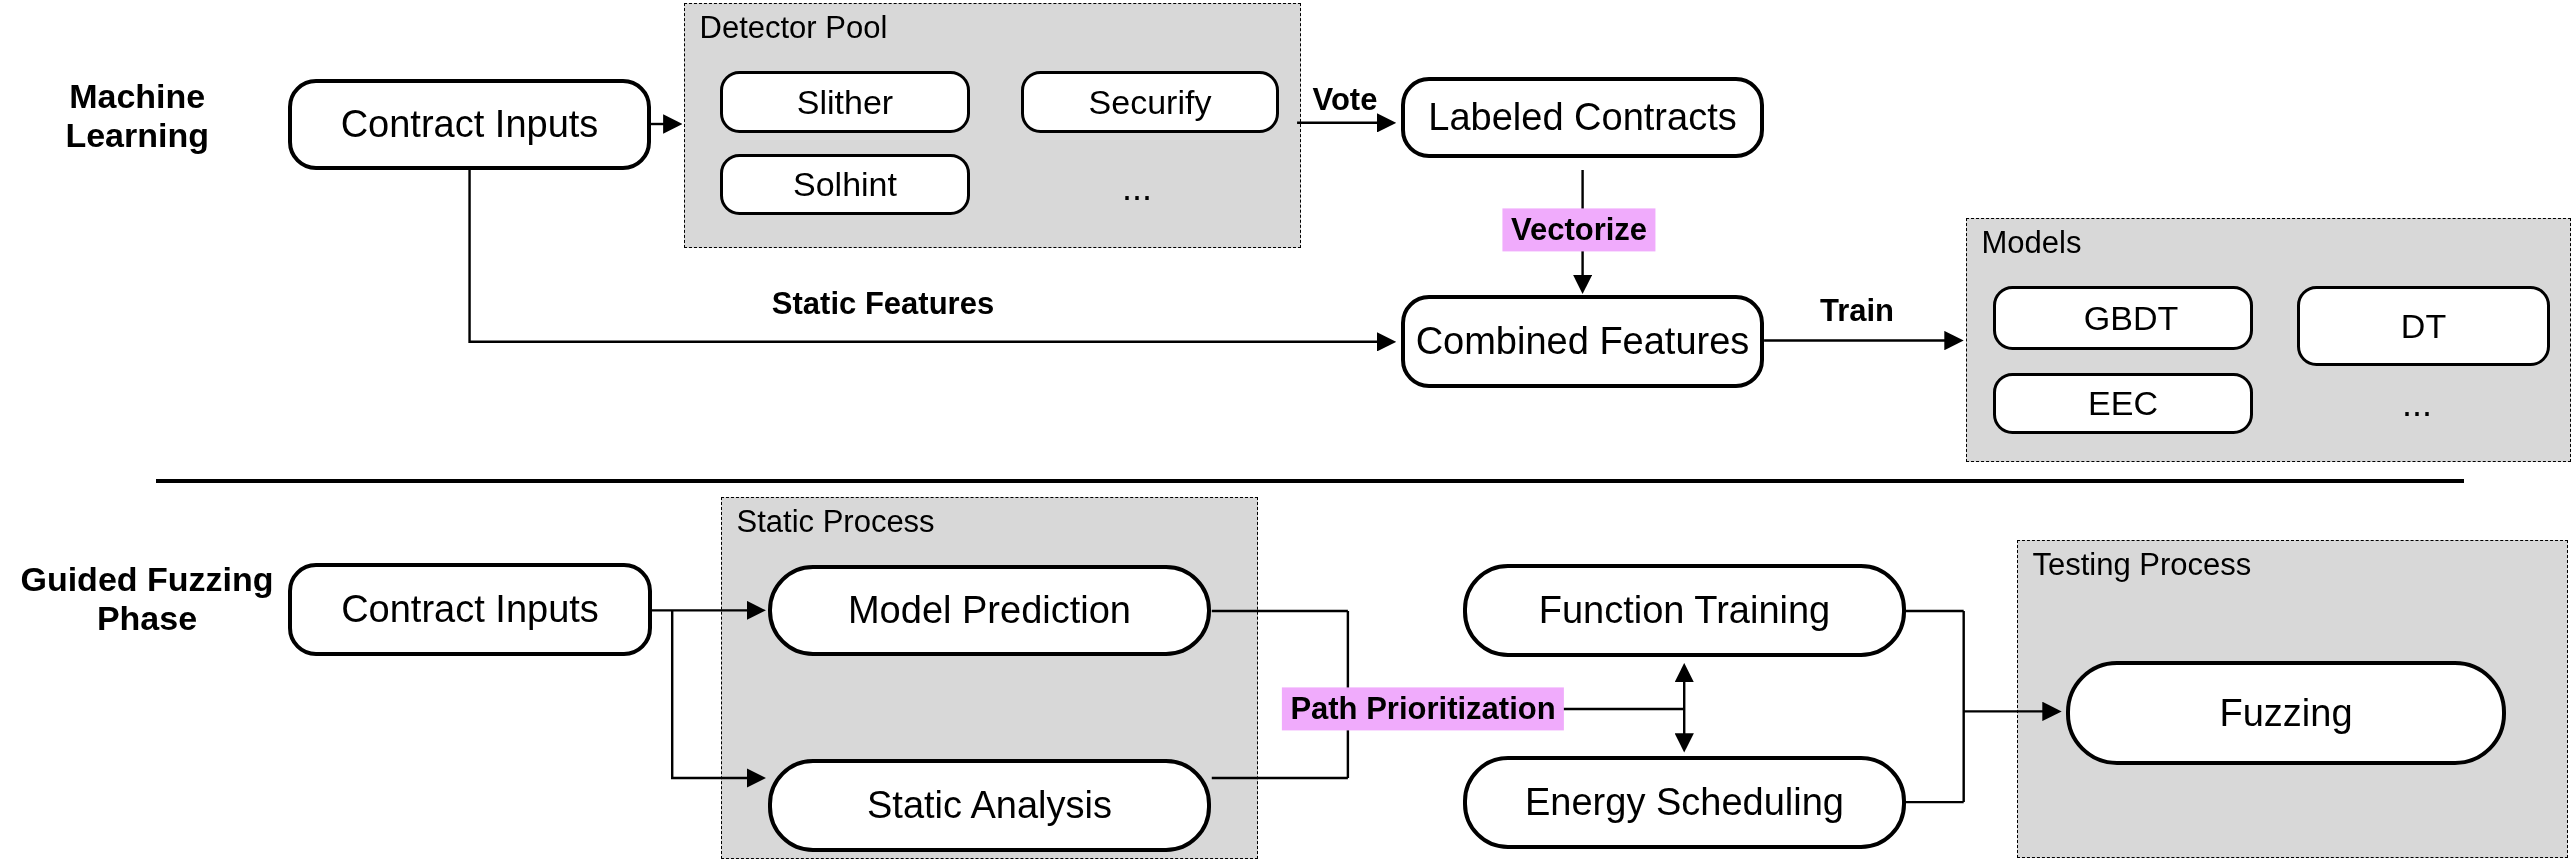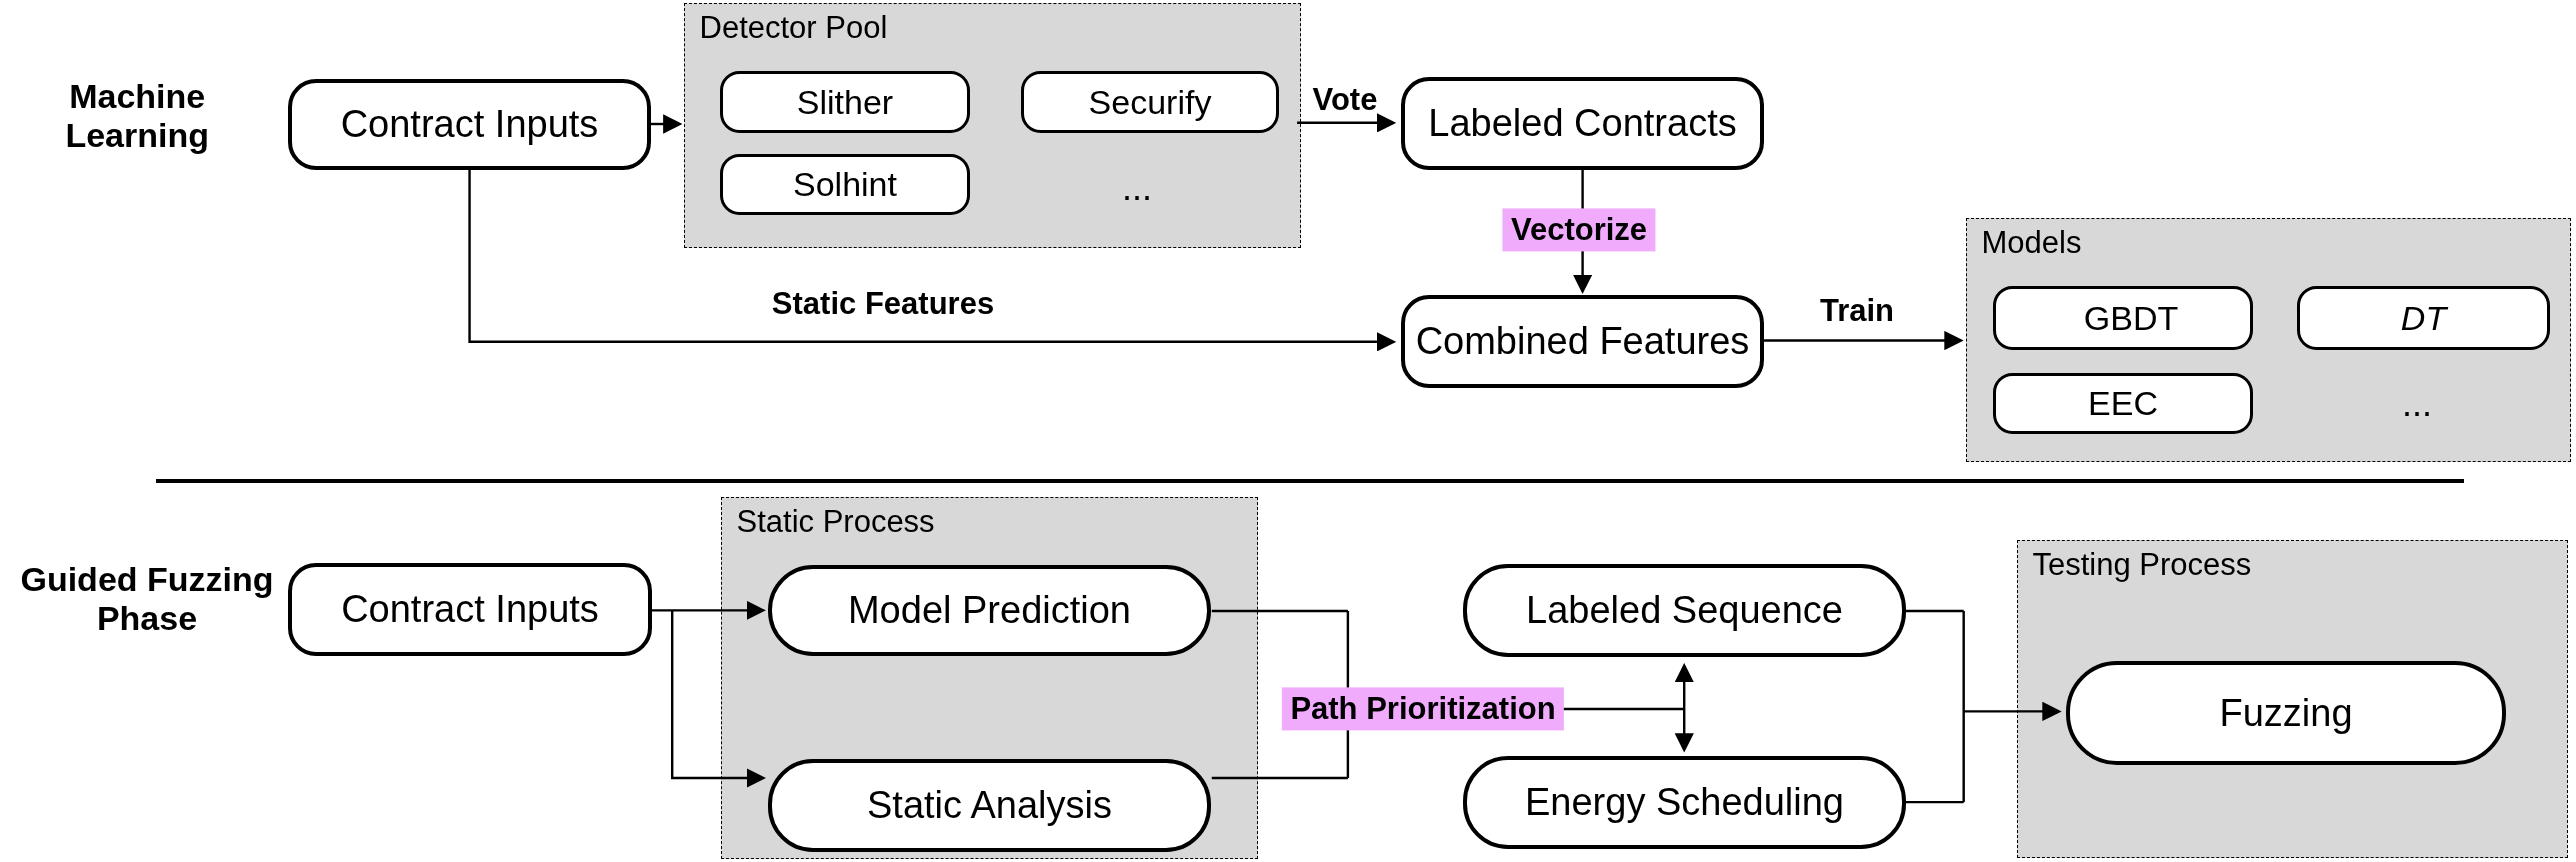--- a/index.html
+++ b/index.html
@@ -130,35 +130,35 @@
 
   <div class="divider"></div>
 
   <div class="node r46" style="left:288px;top:79px;width:363px;height:91px;">Contract Inputs</div>
 
   <div class="node small r32" style="left:720px;top:71px;width:250px;height:62px;">Slither</div>
   <div class="node small r32" style="left:1021px;top:71px;width:258px;height:62px;">Securify</div>
   <div class="node small r32" style="left:720px;top:154px;width:250px;height:61px;">Solhint</div>
   <span class="ellipsis" style="left:1137px;top:188px;">...</span>
 
-  <div class="node r46" style="left:1401px;top:77px;width:363px;height:93px;">Labeled Contracts</div>
+  <div class="node r46" style="left:1401px;top:77px;width:363px;height:81px;">Labeled Contracts</div>
 
   <div class="node r46" style="left:1401px;top:295px;width:363px;height:93px;">Combined Features</div>
 
   <div class="node small r32" style="left:1993px;top:286px;width:260px;height:64px;padding-left:16px;">GBDT</div>
-  <div class="node small r32" style="left:2297px;top:286px;width:253px;height:64px;font-style:italic;">DT</div>
+  <div class="node small r32" style="left:2297px;top:286px;width:253px;height:80px;">DT</div>
   <div class="node small r32" style="left:1993px;top:373px;width:260px;height:61px;">EEC</div>
   <span class="ellipsis" style="left:2417px;top:404px;">...</span>
 
   <div class="node r46" style="left:288px;top:563px;width:364px;height:93px;">Contract Inputs</div>
 
   <div class="node r74" style="left:768px;top:565px;width:443px;height:91px;">Model Prediction</div>
   <div class="node r74" style="left:768px;top:732px;width:443px;height:93px;margin-top:27px;">Static Analysis</div>
 
-  <div class="node r74" style="left:1463px;top:564px;width:443px;height:93px;">Labeled Sequence</div>
+  <div class="node r74" style="left:1463px;top:564px;width:443px;height:93px;">Function Training</div>
   <div class="node r85" style="left:2066px;top:661px;width:440px;height:104px;">Fuzzing</div>
 
   <div class="node r74" style="left:1463px;top:756px;width:443px;height:93px;">Energy Scheduling</div>
 
   <span class="edge-label" style="left:1345px;top:100px;">Vote</span>
   <span class="edge-label bg" style="left:1579px;top:230px;">Vectorize</span>
   <span class="edge-label" style="left:883px;top:304px;">Static Features</span>
   <span class="edge-label" style="left:1857px;top:311px;">Train</span>
   <span class="edge-label bg" style="left:1423px;top:709px;">Path Prioritization</span>
 

